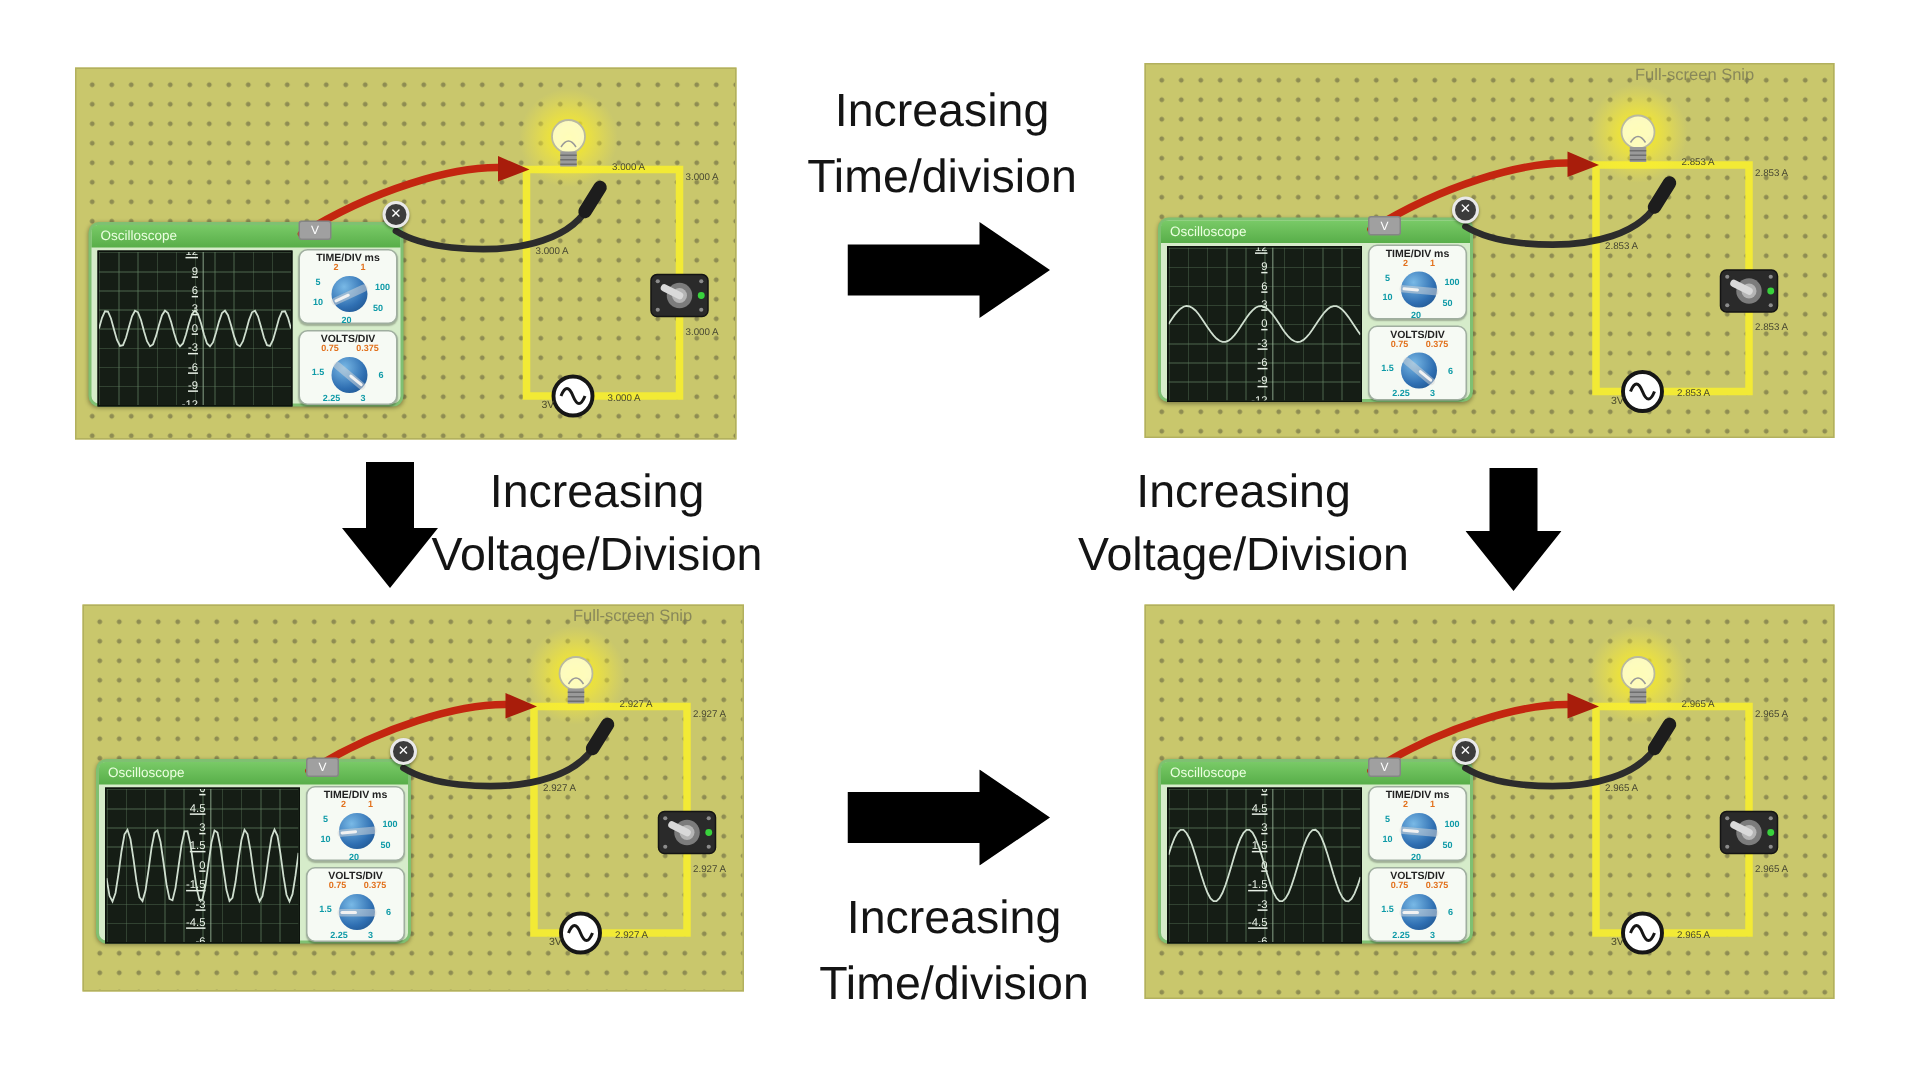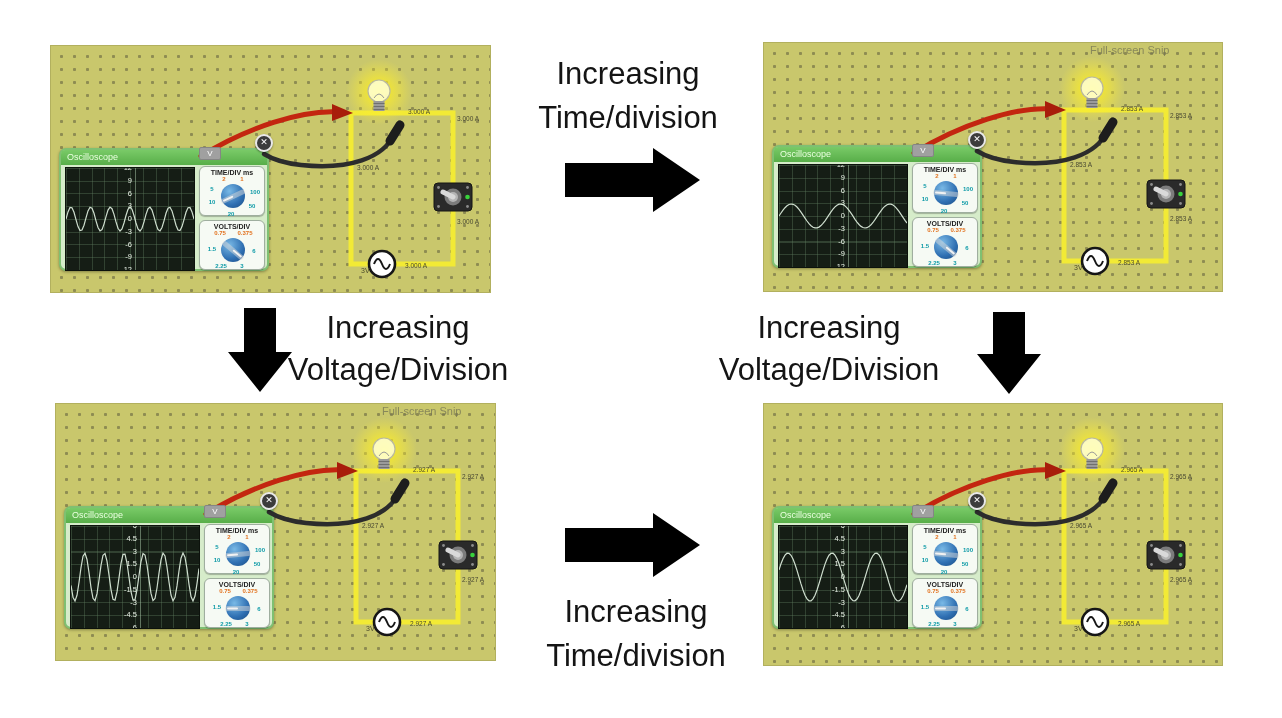--- a/index.html
+++ b/index.html
@@ -16,21 +16,21 @@
 
   .osc{position:absolute;left:8px;top:102px;width:210px;height:123px;background:#d6ecca;
     border:2px solid #7fc072;border-radius:7px;box-shadow:0 1px 3px rgba(0,0,0,.35);box-sizing:border-box;}
   .osc-title{position:absolute;left:0;top:0;right:0;height:15px;background:linear-gradient(#79ca67,#58ae49);
     border-radius:4px 4px 0 0;color:#eaffdf;font-size:9px;line-height:15px;padding-left:6px;box-sizing:border-box;}
   .screen{position:absolute;left:4px;top:17px;width:128px;height:102px;background:#151d15;border:1px solid #0c120c;
     overflow:hidden;
     background-image:repeating-linear-gradient(to right,rgba(95,125,95,.38) 0 1px,transparent 1px 12.8px),
                      repeating-linear-gradient(to bottom,rgba(95,125,95,.38) 0 1px,transparent 1px 12.75px);}
   .axis{position:absolute;left:69px;top:0;bottom:0;width:1px;background:rgba(160,190,160,.55);}
-  .ylab{position:absolute;left:0;width:66px;text-align:right;font-size:7.5px;color:#e8f0e6;transform:translateY(-50%);line-height:1;}
+  .ylab{position:absolute;left:0;width:66px;text-align:right;font-size:7.5px;color:#e8f0e6;transform:translateY(-50%);line-height:1;text-decoration:underline;}
   .wavesvg{position:absolute;left:0;top:0;}
 
   .knobbox{position:absolute;left:138px;width:66px;height:50px;background:#f6faf4;border:1px solid #9fae9f;
     border-radius:6px;box-shadow:0 1px 1px rgba(0,0,0,.25);box-sizing:border-box;}
   .kb-title{position:absolute;top:2px;left:0;right:0;text-align:center;font-size:7px;font-weight:bold;color:#222;}
   .knob{position:absolute;left:21px;top:17px;width:24px;height:24px;border-radius:50%;
     background:radial-gradient(circle at 35% 30%,#79b9e6,#2f6fb2 60%,#1a4a80);}
   .swath{position:absolute;left:50%;top:50%;width:26px;height:5px;margin-left:-13px;margin-top:-2.5px;
     background:rgba(215,215,215,.5);border-radius:3px;}
   .ptr{position:absolute;left:50%;top:50%;width:11px;height:2.4px;margin-top:-1.2px;background:#f2f2f2;

